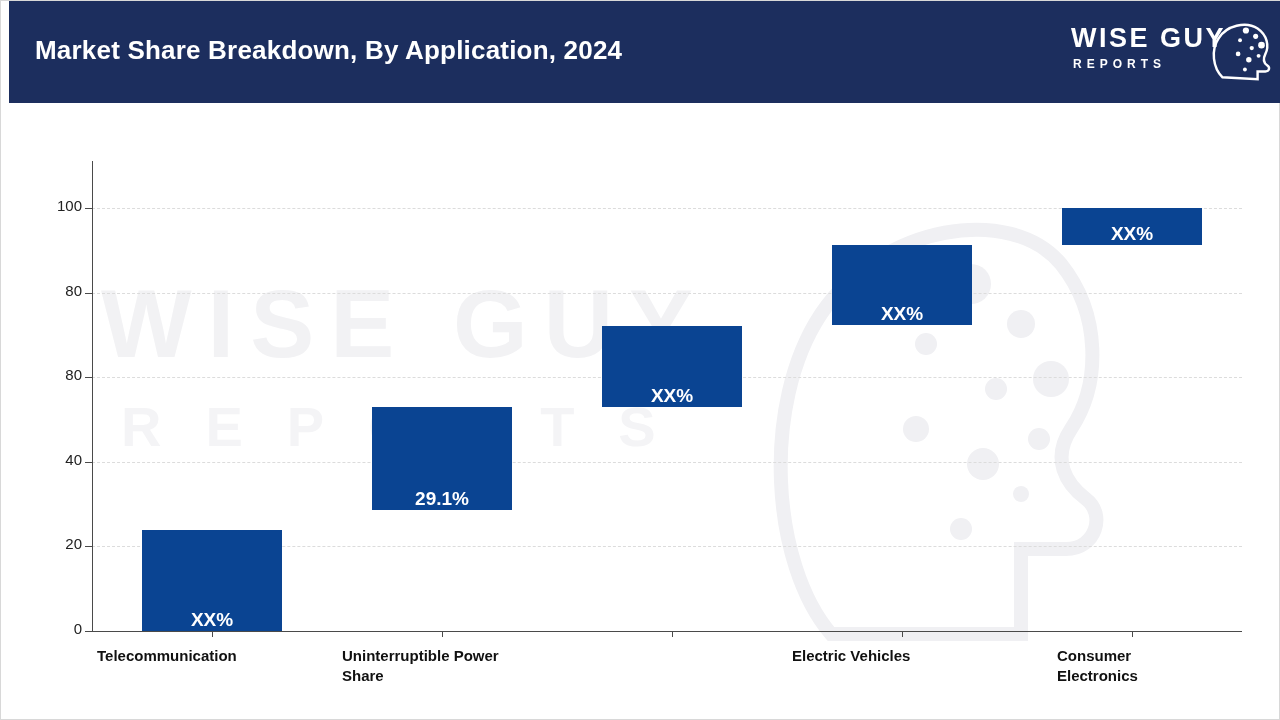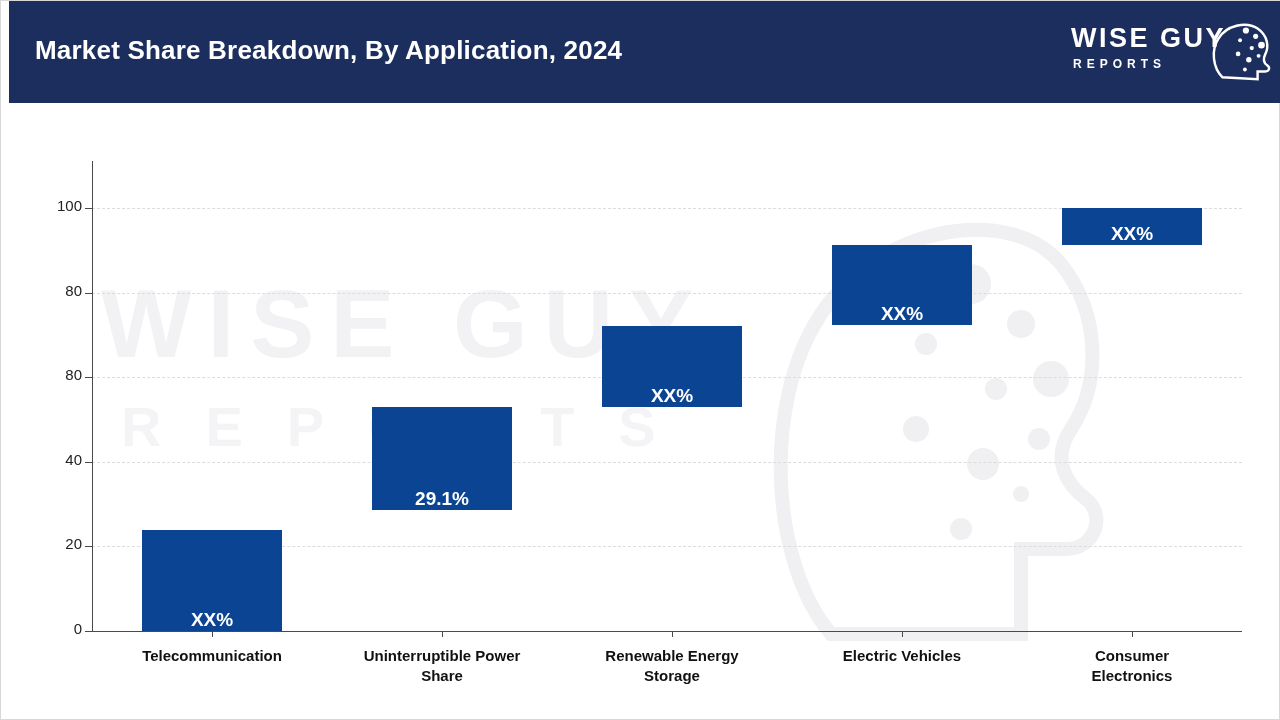--- a/index.html
+++ b/index.html
@@ -188,21 +188,21 @@
   .xtick-mark {
     position: absolute;
     top: 465px;
     width: 0;
     height: 6px;
     border-left: 1.5px solid #4a4a4a;
   }
   .cat-label {
     position: absolute;
     top: 480px;
-    text-align: center;
+    text-align: left;
     font-size: 15px;
     font-weight: bold;
     color: #111;
     line-height: 20px;
   }
 </style>
 </head>
 <body>
 
 <div class="page">
@@ -295,19 +295,18 @@
       </div>
 
       <div class="xtick-mark" style="left:120px;"></div>
       <div class="xtick-mark" style="left:350px;"></div>
       <div class="xtick-mark" style="left:580px;"></div>
       <div class="xtick-mark" style="left:810px;"></div>
       <div class="xtick-mark" style="left:1040px;"></div>
 
       <div class="cat-label" style="left:5px;   width:230px;">Telecommunication</div>
       <div class="cat-label" style="left:250px; width:200px;">Uninterruptible Power Share</div>
-      <div class="cat-label" style="left:490px; width:180px;">Renewable Energy Storage</div>
       <div class="cat-label" style="left:700px; width:220px;">Electric Vehicles</div>
       <div class="cat-label" style="left:965px; width:150px;">Consumer Electronics</div>
 
     </div>
   </div>
 </div>
 
 </body></html>

